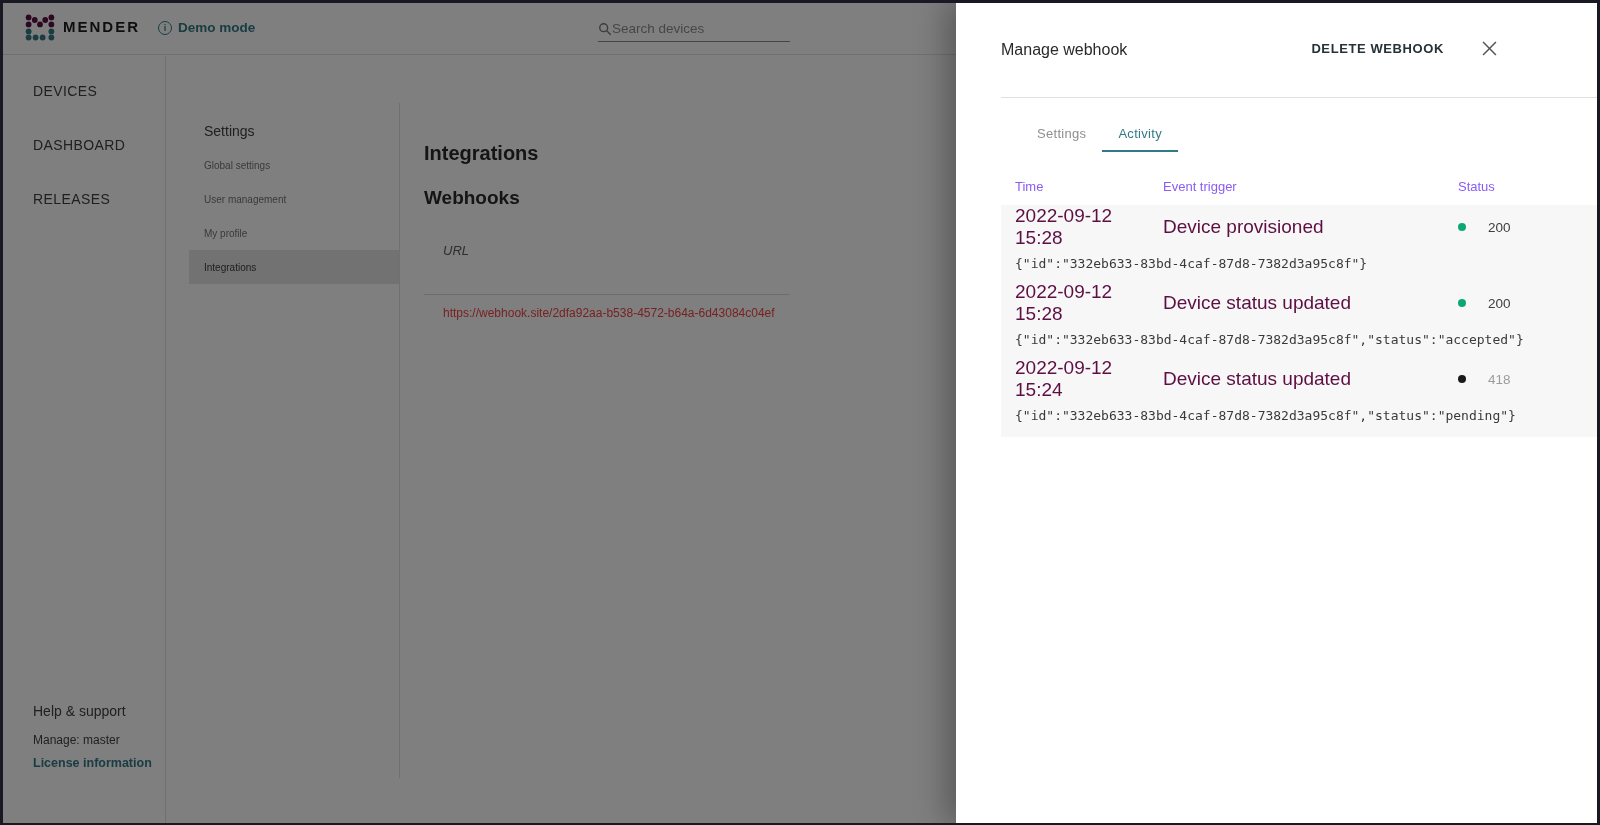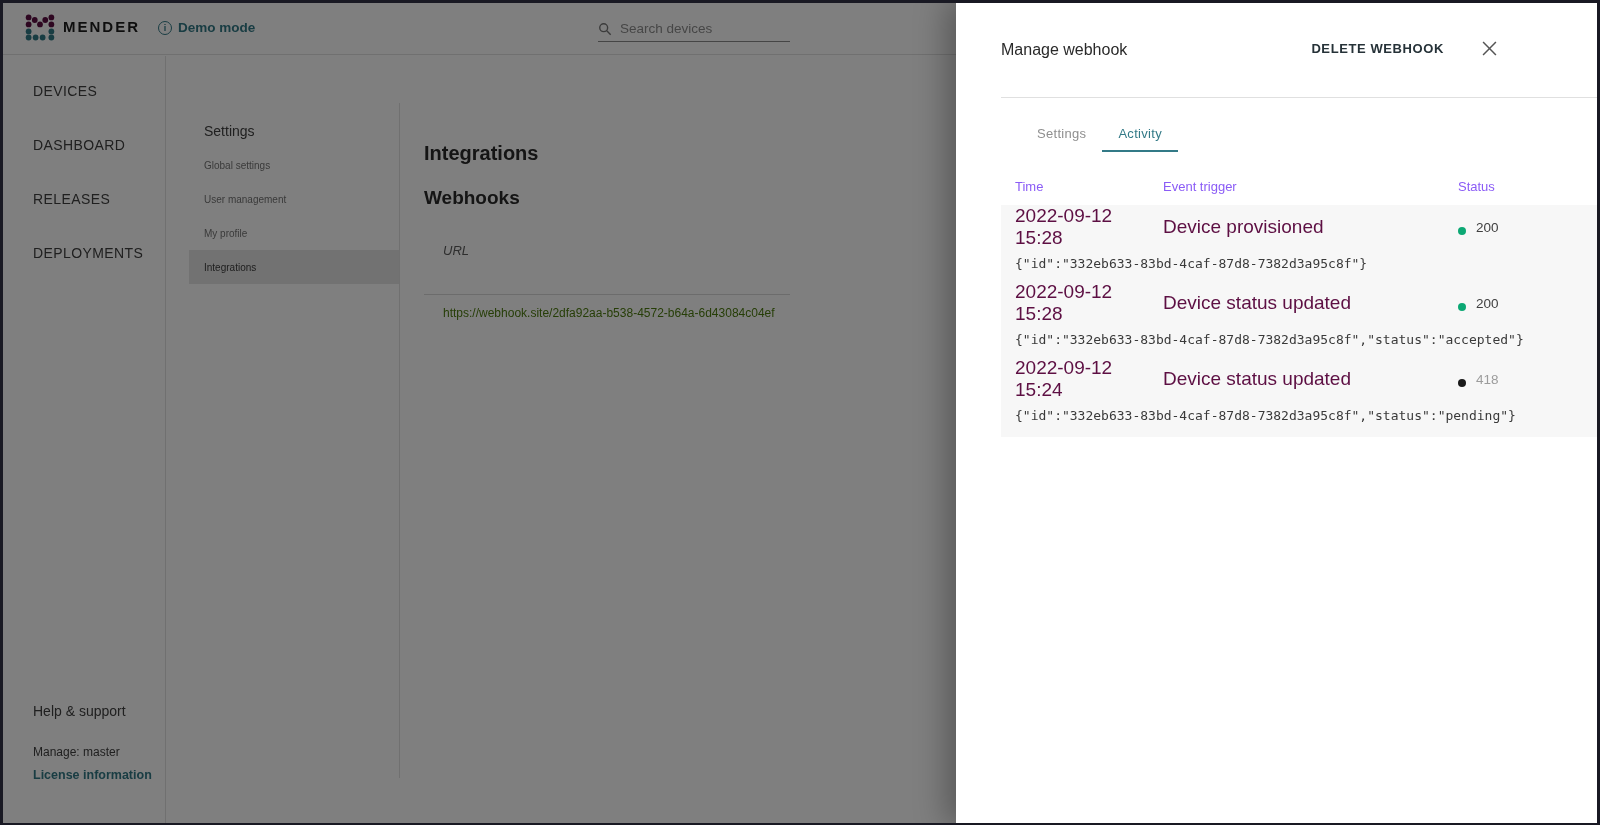--- a/index.html
+++ b/index.html
@@ -14,47 +14,47 @@
   .chrome.bottom { left:0; bottom:0; width:1600px; height:2px; }
 
   
   .base { position:absolute; inset:0; background:#fff; z-index:0; }
 
   .appbar { position:absolute; left:0; top:0; width:1600px; height:55px; background:#fff; border-bottom:1px solid #e0e0e0; }
   .logo { position:absolute; left:24px; top:13px; width:32px; height:28px; }
   .brand { position:absolute; left:63px; top:18px; font-size:15px; font-weight:800; letter-spacing:2px; color:#1c1c1c; }
   .demo { position:absolute; left:158px; top:20px; display:flex; align-items:center; gap:6px; color:#337a87; font-size:13.5px; font-weight:600; }
   .demo .info-ic { width:14px; height:14px; border:1.5px solid #337a87; border-radius:50%; display:flex; align-items:center; justify-content:center; font-size:9px; font-weight:700; font-style:normal; }
-  .search { position:absolute; left:598px; top:16px; width:192px; height:26px; border-bottom:1px solid #8a8a8a; display:flex; align-items:center; gap:8px; }
+  .search { position:absolute; left:598px; top:16px; width:192px; height:26px; border-bottom:1px solid #8a8a8a; display:flex; align-items:center; gap:0; }
   .search svg { flex:0 0 auto; }
   .search input { border:0; outline:0; background:transparent; font-family:"Liberation Sans",sans-serif; font-size:13.5px; color:#404040; width:160px; }
   .search input::placeholder { color:#8d8d8d; }
 
   .vline-sidebar { position:absolute; left:165px; top:56px; width:1px; height:769px; background:#e0e0e0; }
   .vline-settings { position:absolute; left:399px; top:103px; width:1px; height:675px; background:#e0e0e0; }
 
   .mainnav { position:absolute; left:0; top:64px; width:165px; }
   .mainnav .item { height:54px; display:flex; align-items:center; padding-left:33px; font-size:14px; letter-spacing:.4px; color:#404040; cursor:pointer; }
 
   .sidefoot { position:absolute; left:33px; top:703px; width:160px; }
-  .sidefoot .help { font-size:14px; color:#404040; margin-bottom:26px; cursor:pointer; }
+  .sidefoot .help { font-size:14px; color:#404040; margin-bottom:14px; cursor:pointer; }
   .sidefoot .ver { font-size:12px; color:#404040; margin-bottom:9px; }
   .sidefoot .lic { font-size:12.5px; font-weight:700; color:#337a87; cursor:pointer; }
 
   .setnav { position:absolute; left:189px; top:114px; width:210px; }
   .setnav .sitem { height:34px; display:flex; align-items:center; padding-left:15px; font-size:10px; color:#757575; cursor:pointer; }
   .setnav .sitem.head { color:#404040; font-size:14px; }
   .setnav .sitem.sel { background:#e4e4e4; color:#404040; }
 
   .content { position:absolute; left:424px; top:142px; width:370px; }
   .content h1 { font-size:20px; font-weight:600; color:#2a2a2a; margin-bottom:22px; }
   .content h2 { font-size:19px; font-weight:600; color:#2a2a2a; margin-bottom:34px; }
   .urlhead { font-size:13px; color:#5c5c5c; padding-left:19px; margin-bottom:36px;font-style:italic; }
   .urldivider { height:1px; background:#d8d8d8; width:366px; }
-  .urlval { font-size:12px; color:#4d7c0f; padding-left:19px; margin-top:11px; }
+  .urlval { font-size:12px; color:#ef4444; padding-left:19px; margin-top:11px; }
 
   
   .overlay { position:absolute; inset:0; background:rgba(0,0,0,0.5); z-index:10; }
   .drawer { position:absolute; top:0; right:0; width:644px; height:825px; background:#fff; z-index:20; box-shadow:-10px 0 30px rgba(0,0,0,.3); }
 
   .d-title { position:absolute; left:45px; top:41px; font-size:16px; font-weight:500; color:#2a2a2a; }
   .d-actions { position:absolute; right:103px; top:40px; display:flex; align-items:center; gap:37px; }
   .d-del { font-size:13px; font-weight:600; letter-spacing:.6px; color:#263238; background:none; border:0; cursor:pointer; font-family:"Liberation Sans",sans-serif; }
   .d-close { width:16px; height:16px; cursor:pointer; display:flex; align-items:center; justify-content:center; }
   .d-divider { position:absolute; left:45px; top:97px; width:662px; height:1px; background:#e0e0e0; }
@@ -63,21 +63,21 @@
   .tab { padding:0 16px; display:flex; align-items:center; justify-content:center; font-size:13px; font-weight:500; letter-spacing:.3px; color:#8f8f8f; cursor:pointer; position:relative; }
   .tab.active { color:#337a87; }
   .tab.active::after { content:""; position:absolute; left:0; right:0; bottom:-1px; height:2px; background:#337a87; }
 
   .acthead { position:absolute; left:45px; top:173px; width:662px; height:26px; display:grid; grid-template-columns:148px 295px 1fr 90px; align-items:center; padding:0 18px 0 14px; font-size:13px; color:#8b5cf6; }
   .acthead .c-details { text-align:right; }
 
   .actbody { position:absolute; left:45px; top:205px; width:662px; background:#f7f7f7; padding-bottom:4px; }
   .arow { height:40px; display:grid; grid-template-columns:148px 295px 1fr 90px; align-items:center; padding:0 18px 0 14px; }
   .arow .t, .arow .e { font-size:19px; color:#5d0f43; }
-  .arow .s { display:flex; align-items:flex-end; gap:10px; font-size:13.5px; }
+  .arow .s { display:flex; align-items:center; gap:22px; font-size:13.5px; }
   .arow .dot { width:8px; height:8px; border-radius:50%; }
   .arow .d { text-align:right; font-size:9px; color:#1a1a1a; cursor:pointer; padding-right:6px; }
   .payload { height:36px; display:flex; align-items:center; padding:0 14px; font-family:"DejaVu Sans Mono", monospace; font-size:13px; color:#3a3a3a; white-space:pre; }
 </style>
 </head>
 <body>
 
 <div class="base">
 
   <div class="appbar">
@@ -114,21 +114,20 @@
     </div>
   </div>
 
   <div class="vline-sidebar"></div>
   <div class="vline-settings"></div>
 
   <nav class="mainnav">
     <div class="item">DEVICES</div>
     <div class="item">DASHBOARD</div>
     <div class="item">RELEASES</div>
-    <div class="item">DEPLOYMENTS</div>
   </nav>
 
   <div class="sidefoot">
     <div class="help">Help &amp; support</div>
     <div class="ver">Manage: master</div>
     <div class="lic">License information</div>
   </div>
 
   <nav class="setnav">
     <div class="sitem head">Settings</div>

